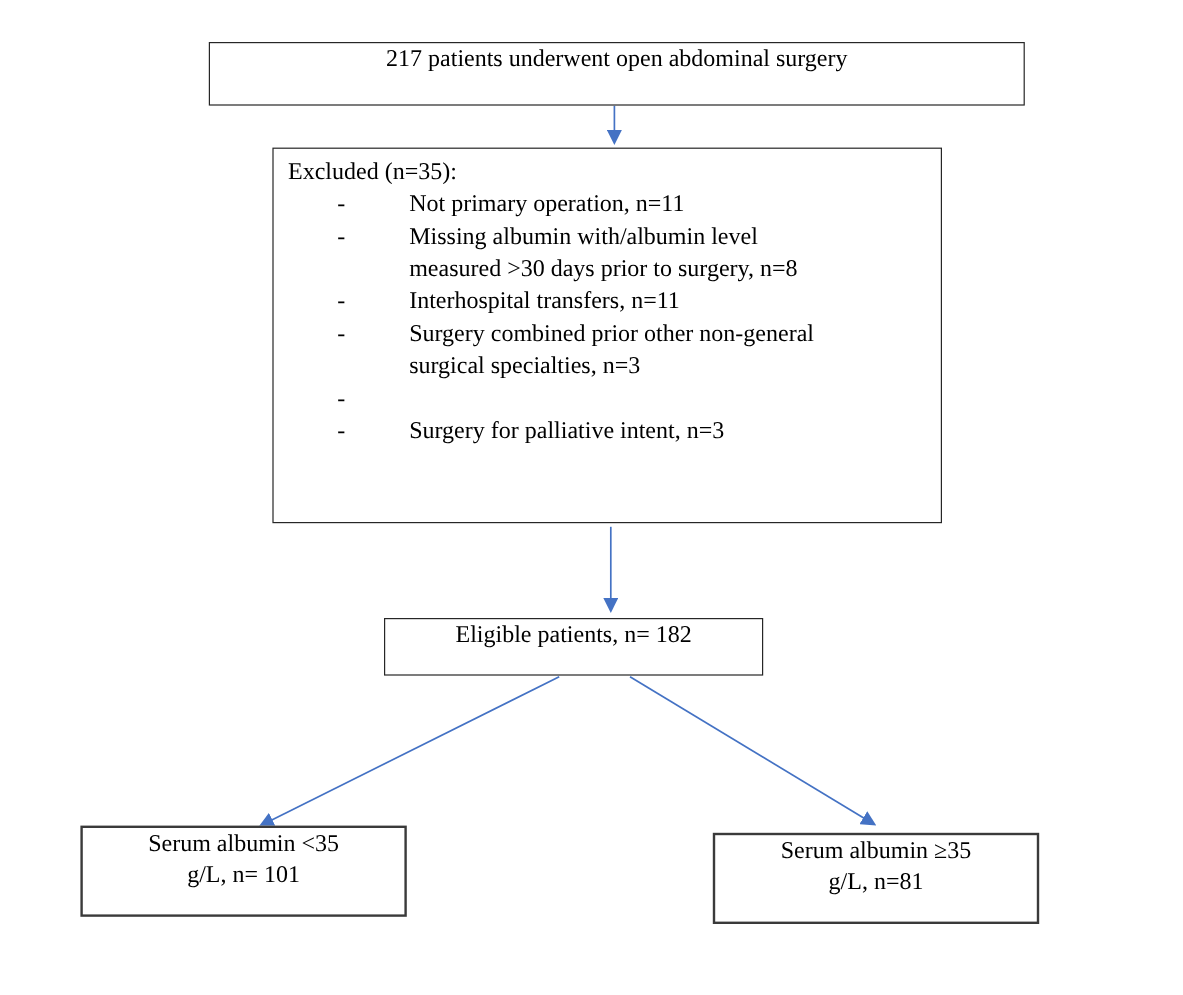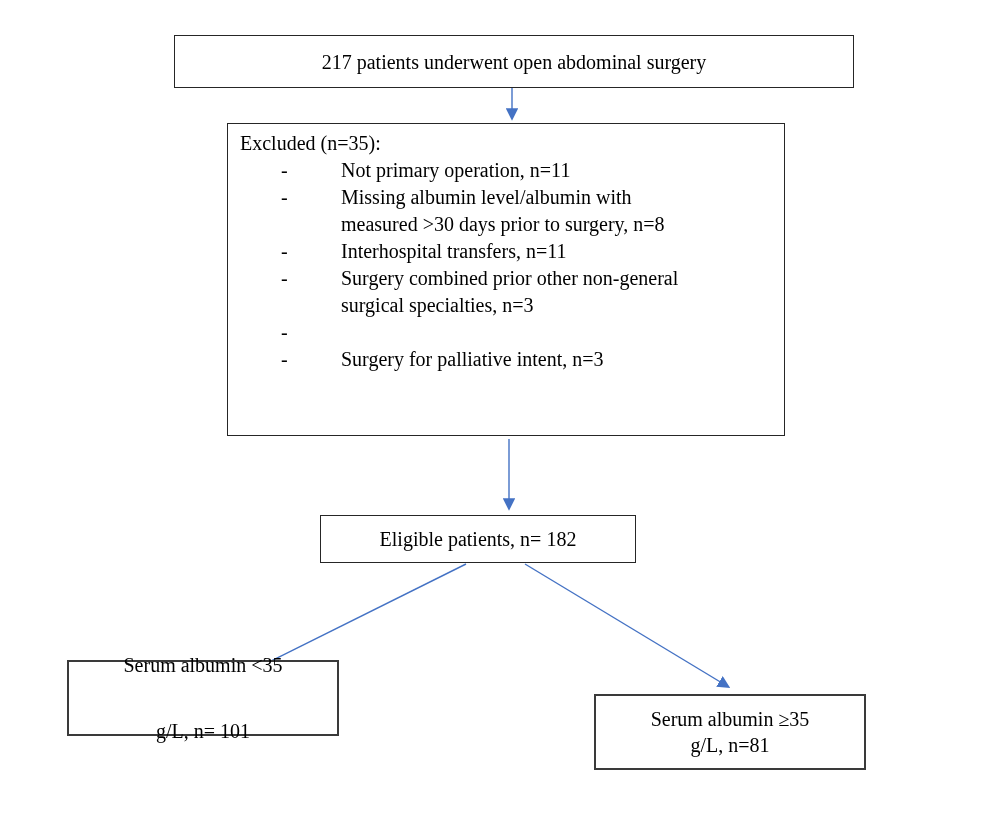--- a/index.html
+++ b/index.html
@@ -35,30 +35,30 @@
     position: absolute;
     box-sizing: border-box;
     border: 1px solid var(--color-border, #262626);
     background: #ffffff;
     font-size: 20px;
   }
   .box.centered {
     display: flex;
     flex-direction: column;
     align-items: center;
-    justify-content: center;
+    justify-content: flex-start;
     text-align: center;
     line-height: 26px;
   }
   .box.top-box    { left: 174px; top: 35px;  width: 680px; height: 53px; }
   .box.excluded   { left: 227px; top: 123px; width: 558px; height: 313px;
                     padding: 6px 12px 15px 12px; line-height: 27px; }
   .box.eligible   { left: 320px; top: 515px; width: 316px; height: 48px; }
   .box.albumin    { width: 272px; height: 76px; border-width: 2px; border-color: #3a3a3a; }
-  .box.albumin-low  { left: 67px;  top: 660px; gap: 40px; }
+  .box.albumin-low  { left: 67px;  top: 688px; }
   .box.albumin-high { left: 594px; top: 694px; }
   .ex-row {
     display: flex;
     padding-left: 41px;
   }
   .ex-dash {
     flex: 0 0 36px;
     width: 36px;
   }
   .ex-text span { display: block; margin-left: 24px; }
@@ -90,21 +90,21 @@
     <div class="ex-row">
       <span class="ex-dash">-</span>
       <span class="ex-text">
         <span>Not primary operation, n=11</span>
       </span>
     </div>
 
     <div class="ex-row">
       <span class="ex-dash">-</span>
       <span class="ex-text">
-        <span>Missing albumin level/albumin with</span>
+        <span>Missing albumin with/albumin level</span>
         <span>measured &gt;30 days prior to surgery, n=8</span>
       </span>
     </div>
 
     <div class="ex-row">
       <span class="ex-dash">-</span>
       <span class="ex-text">
         <span>Interhospital transfers, n=11</span>
       </span>
     </div>

